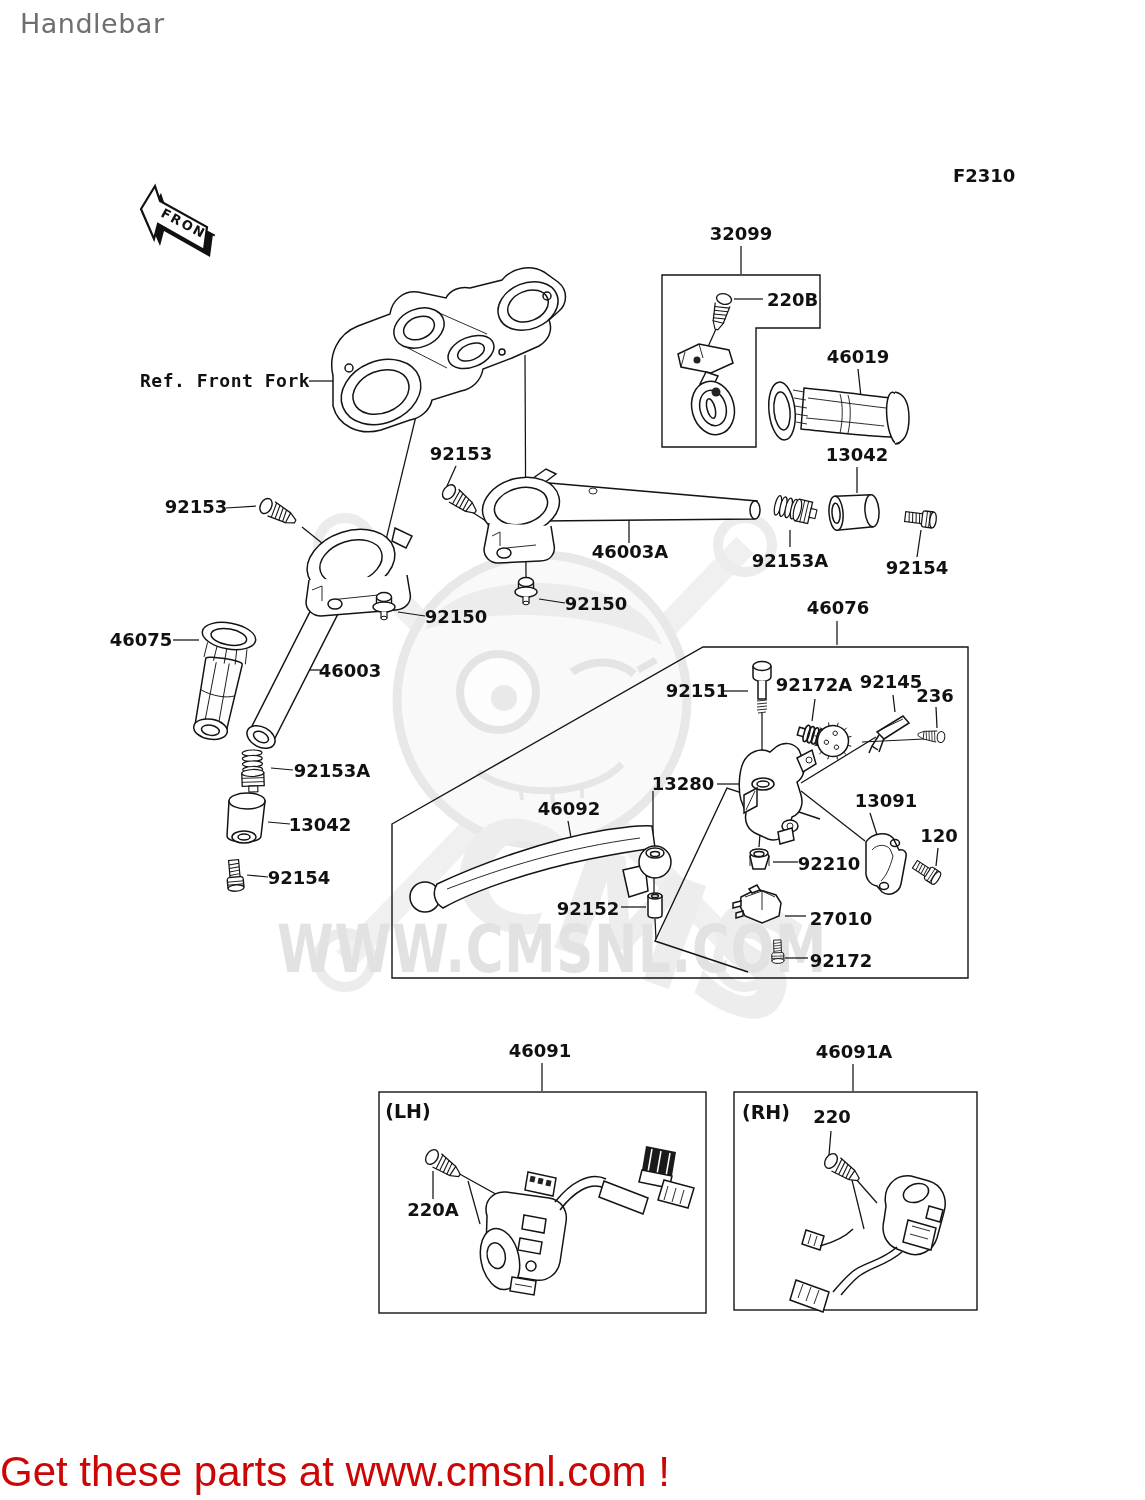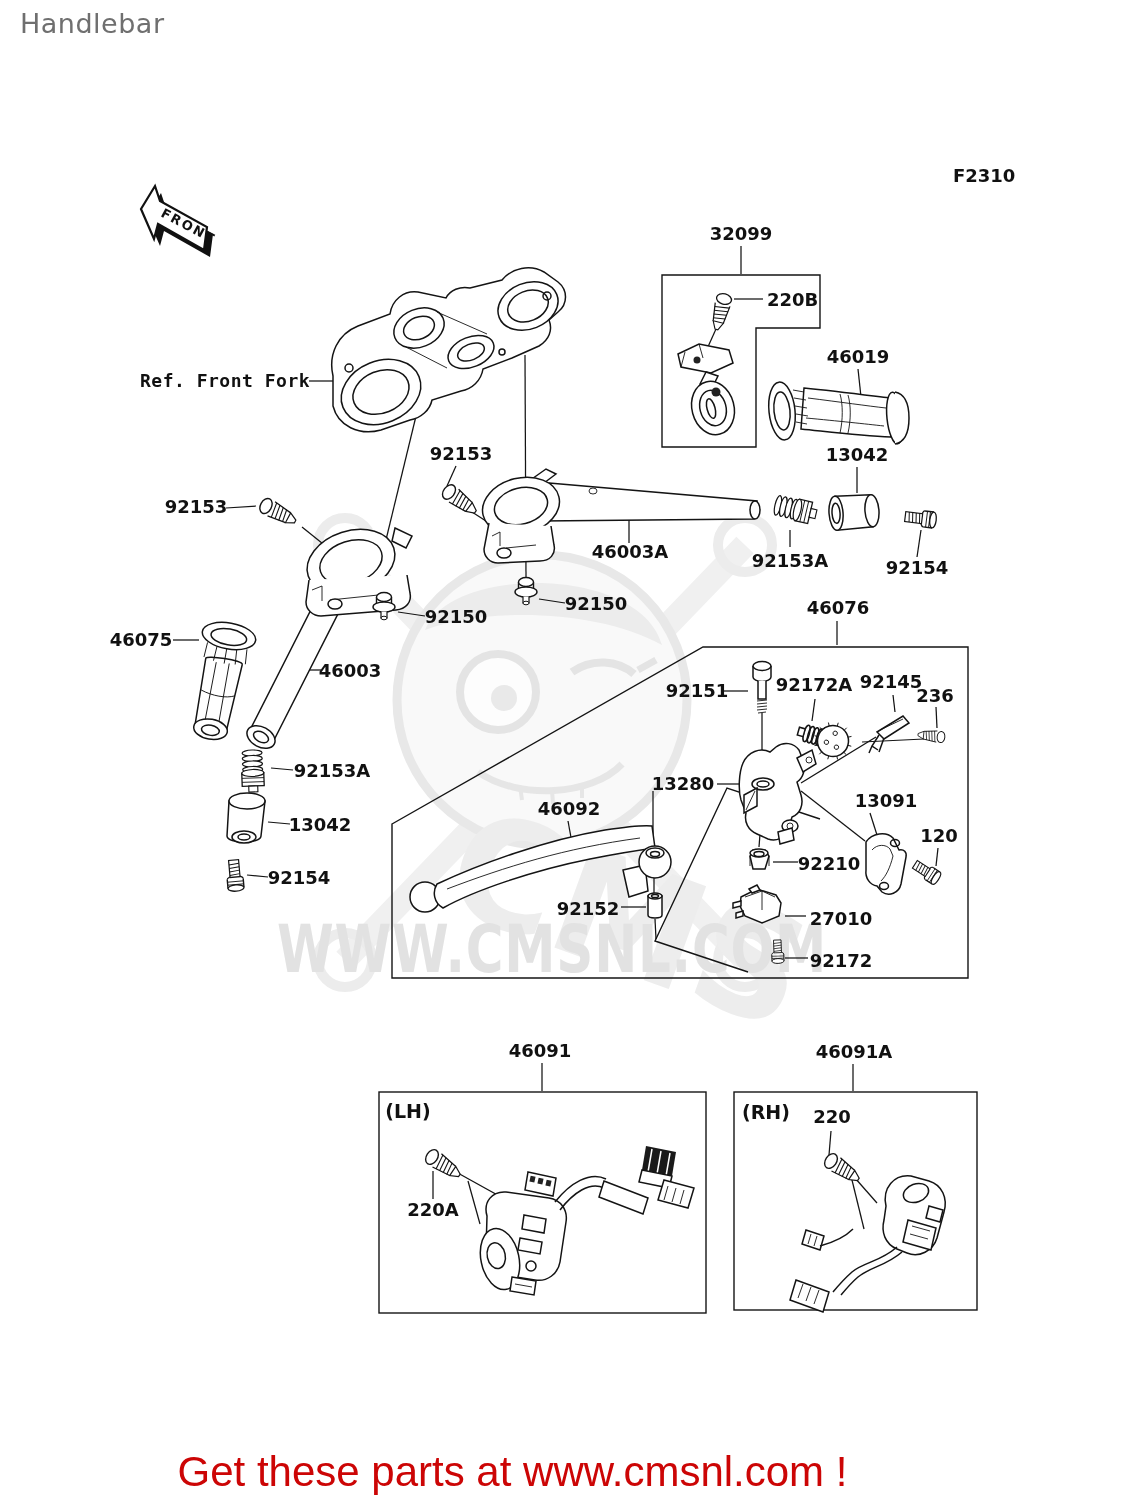--- a/index.html
+++ b/index.html
@@ -1,20 +1,20 @@
 <!DOCTYPE html>
 <html><head>
 <meta charset="utf-8">
 <style>
   html,body{margin:0;padding:0;background:#fff;}
   .page{position:relative;width:1025px;height:1500px;background:#fff;overflow:hidden;
         font-family:"DejaVu Sans",sans-serif;}
   .page-title{position:absolute;left:20px;top:8px;margin:0;font-size:27px;font-weight:400;
         color:#6f6f6f;font-family:"DejaVu Sans",sans-serif;letter-spacing:0.5px;}
-  .footer-link{position:absolute;left:0;top:1448px;width:100%;text-align:center;
+  .footer-link{position:absolute;left:0;top:1448px;width:100%;
         font-family:"Liberation Sans",sans-serif;font-size:42px;color:#cc0505;
         text-decoration:none;display:block;}
   svg{position:absolute;left:0;top:0;}
   .pt{stroke:#141414;stroke-width:1.5;fill:#fff;}
   .ptn{stroke:#141414;stroke-width:1.5;fill:none;}
   .thin{stroke:#141414;stroke-width:0.9;fill:none;}
   .box{stroke:#141414;stroke-width:1.4;fill:none;}
   .lbl{font-family:"DejaVu Sans",sans-serif;font-weight:700;font-size:18px;fill:#111;}
   .lbl2{font-family:"DejaVu Sans",sans-serif;font-weight:700;font-size:19px;fill:#111;}
   .ref{font-family:"DejaVu Sans Mono",monospace;font-weight:700;font-size:18px;fill:#111;letter-spacing:0.5px;}

